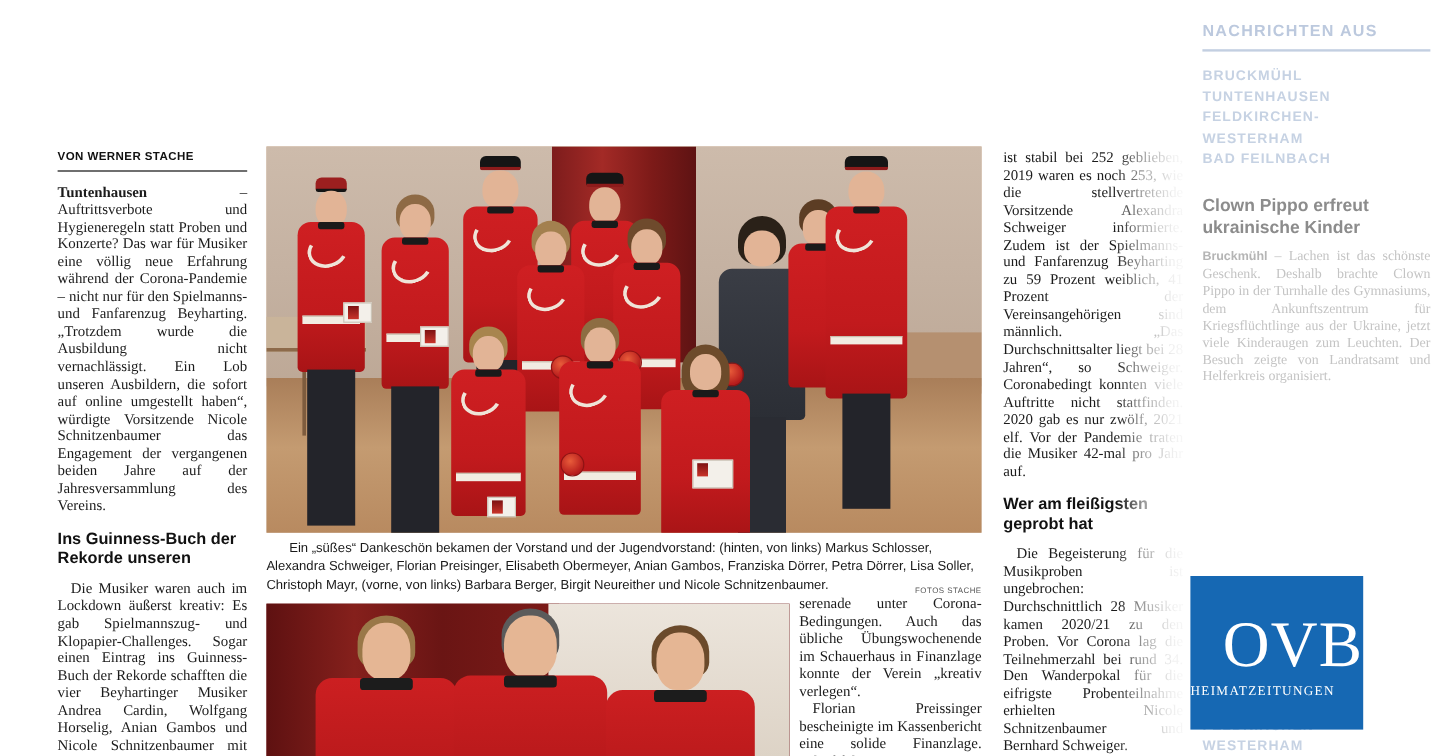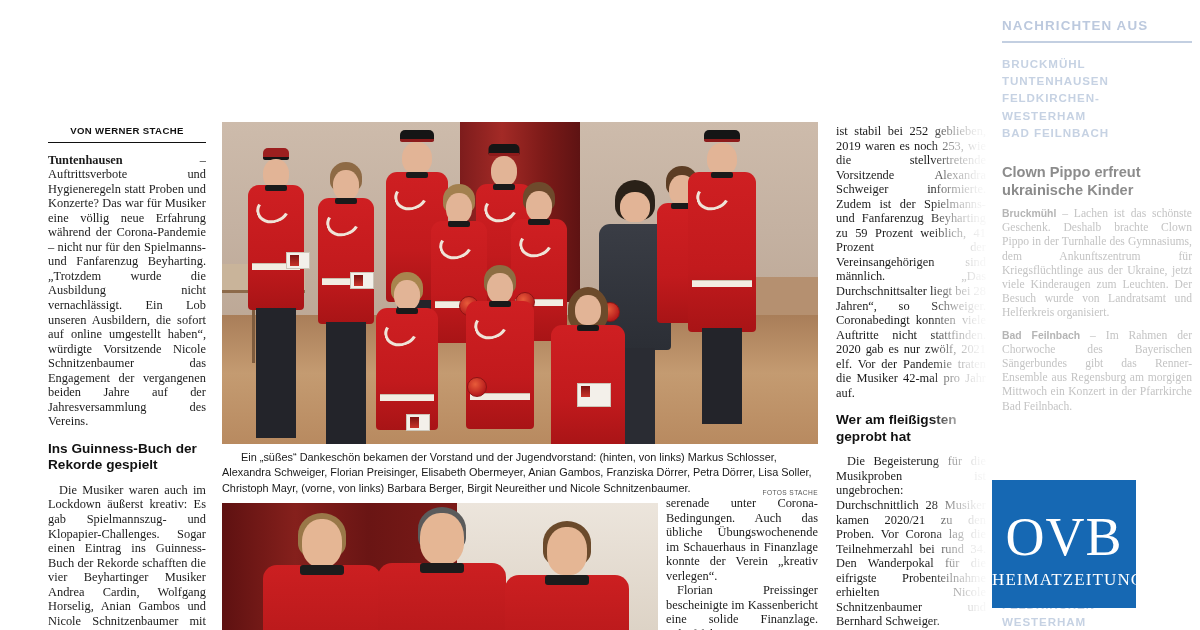--- a/index.html
+++ b/index.html
@@ -63,21 +63,21 @@
 
   .byline {
     font-family: "Liberation Sans", sans-serif;
     font-weight: bold;
     font-size: 9.6px;
     letter-spacing: 0.35px;
     color: #111;
     border-bottom: 1.5px solid #111;
     padding-bottom: 3px;
     margin-bottom: 10px;
-    text-align: center;
+    text-align: left;
   }
   .dateline { font-weight: bold; }
 
   .subhd {
     font-family: "Liberation Sans", sans-serif;
     font-weight: bold;
     font-size: 13.6px;
     line-height: 16.5px;
     color: #111;
     margin: 12px 0 9px 0;
@@ -308,41 +308,41 @@
     width: 144px; height: 128px;
     background: #1668b3;
     color: #fff;
   }
   #ovb .ovb-main {
     font-family: "Liberation Serif", serif;
     font-weight: normal;
     font-size: 54px;
     line-height: 54px;
     letter-spacing: 1px;
-    text-align: center;
+    text-align: right;
     padding-top: 30px;
   }
   #ovb .ovb-sub {
     font-family: "Liberation Serif", serif;
-    font-size: 17px;
+    font-size: 11px;
     letter-spacing: 1.1px;
     text-align: left;
     margin-top: 6px;
   }
 </style>
 </head>
 <body>
 
 <div id="page">
 
 
   <div class="col" id="col1">
     <div class="byline">VON WERNER STACHE</div>
     <p class="noindent"><span class="dateline">Tuntenhausen</span><span> – Auftrittsverbote und Hygieneregeln statt Proben und Konzerte? Das war für Musiker eine völlig neue Erfahrung während der Corona-Pandemie – nicht nur für den Spielmanns- und Fanfarenzug Beyharting. „Trotzdem wurde die Ausbildung nicht vernachlässigt. Ein Lob unseren Ausbildern, die sofort auf online umgestellt haben“, würdigte Vorsitzende Nicole Schnitzenbaumer das Engagement der vergangenen beiden Jahre auf der Jahresversammlung des Vereins.</span></p>
-    <div class="subhd">Ins Guinness-Buch der Rekorde gespielt</div>
+    <div class="subhd">Ins Guinness-Buch der Rekorde unseren</div>
     <p>Die Musiker waren auch im Lockdown äußerst kreativ: Es gab Spielmannszug- und Klopapier-Challenges. Sogar einen Eintrag ins Guinness-Buch der Rekorde schafften die vier Beyhartinger Musiker Andrea Cardin, Wolfgang Horselig, Anian Gambos und Nicole Schnitzenbaumer mit dem weltweit größten Online-Orchester der Welt. „Die Kreativität kannte keine Grenzen, und so wurde nichts verlernt“, erinnerte die Vorsit-</p>
   </div>
 
   <div id="photo1">
     <div class="p1-wall"></div>
     <div class="p1-curtain"></div>
     <div class="p1-stage"></div>
     <div class="p1-floor"></div>
     <div class="p1-table"></div>
     <div class="p1-tableleg"></div>
@@ -521,25 +521,24 @@
     <div class="sb-places">
       <div>BRUCKMÜHL</div>
       <div>TUNTENHAUSEN</div>
       <div>FELDKIRCHEN-</div>
       <div>WESTERHAM</div>
       <div>BAD FEILNBACH</div>
     </div>
 
     <div>
       <div class="sb-title">Clown Pippo erfreut ukrainische Kinder</div>
-      <div class="sb-body"><span class="place">Bruckmühl</span><span> – Lachen ist das schönste Geschenk. Deshalb brachte Clown Pippo in der Turnhalle des Gymnasiums, dem Ankunftszentrum für Kriegsflüchtlinge aus der Ukraine, jetzt viele Kinderaugen zum Leuchten. Der Besuch wurde von Landratsamt und Helferkreis organisiert.</span></div>
+      <div class="sb-body"><span class="place">Bruckmühl</span><span> – Lachen ist das schönste Geschenk. Deshalb brachte Clown Pippo in der Turnhalle des Gymnasiums, dem Ankunftszentrum für Kriegsflüchtlinge aus der Ukraine, jetzt viele Kinderaugen zum Leuchten. Der Besuch zeigte von Landratsamt und Helferkreis organisiert.</span></div>
     </div>
 
     <div>
-      <div class="sb-body"><span class="place">Bad Feilnbach</span><span> – Im Rahmen der Chorwoche des Bayerischen Sängerbundes gibt das Renner-Ensemble aus Regensburg am morgigen Mittwoch ein Konzert in der Pfarrkirche Bad Feilnbach.</span></div>
     </div>
 
     <div class="sb-places-bottom">
       <div>FELDKIRCHEN-</div>
       <div>WESTERHAM</div>
     </div>
   </div>
 
   <div id="ovb" style="background: rgb(22, 104, 179);">
     <div class="ovb-main">OVB</div>

